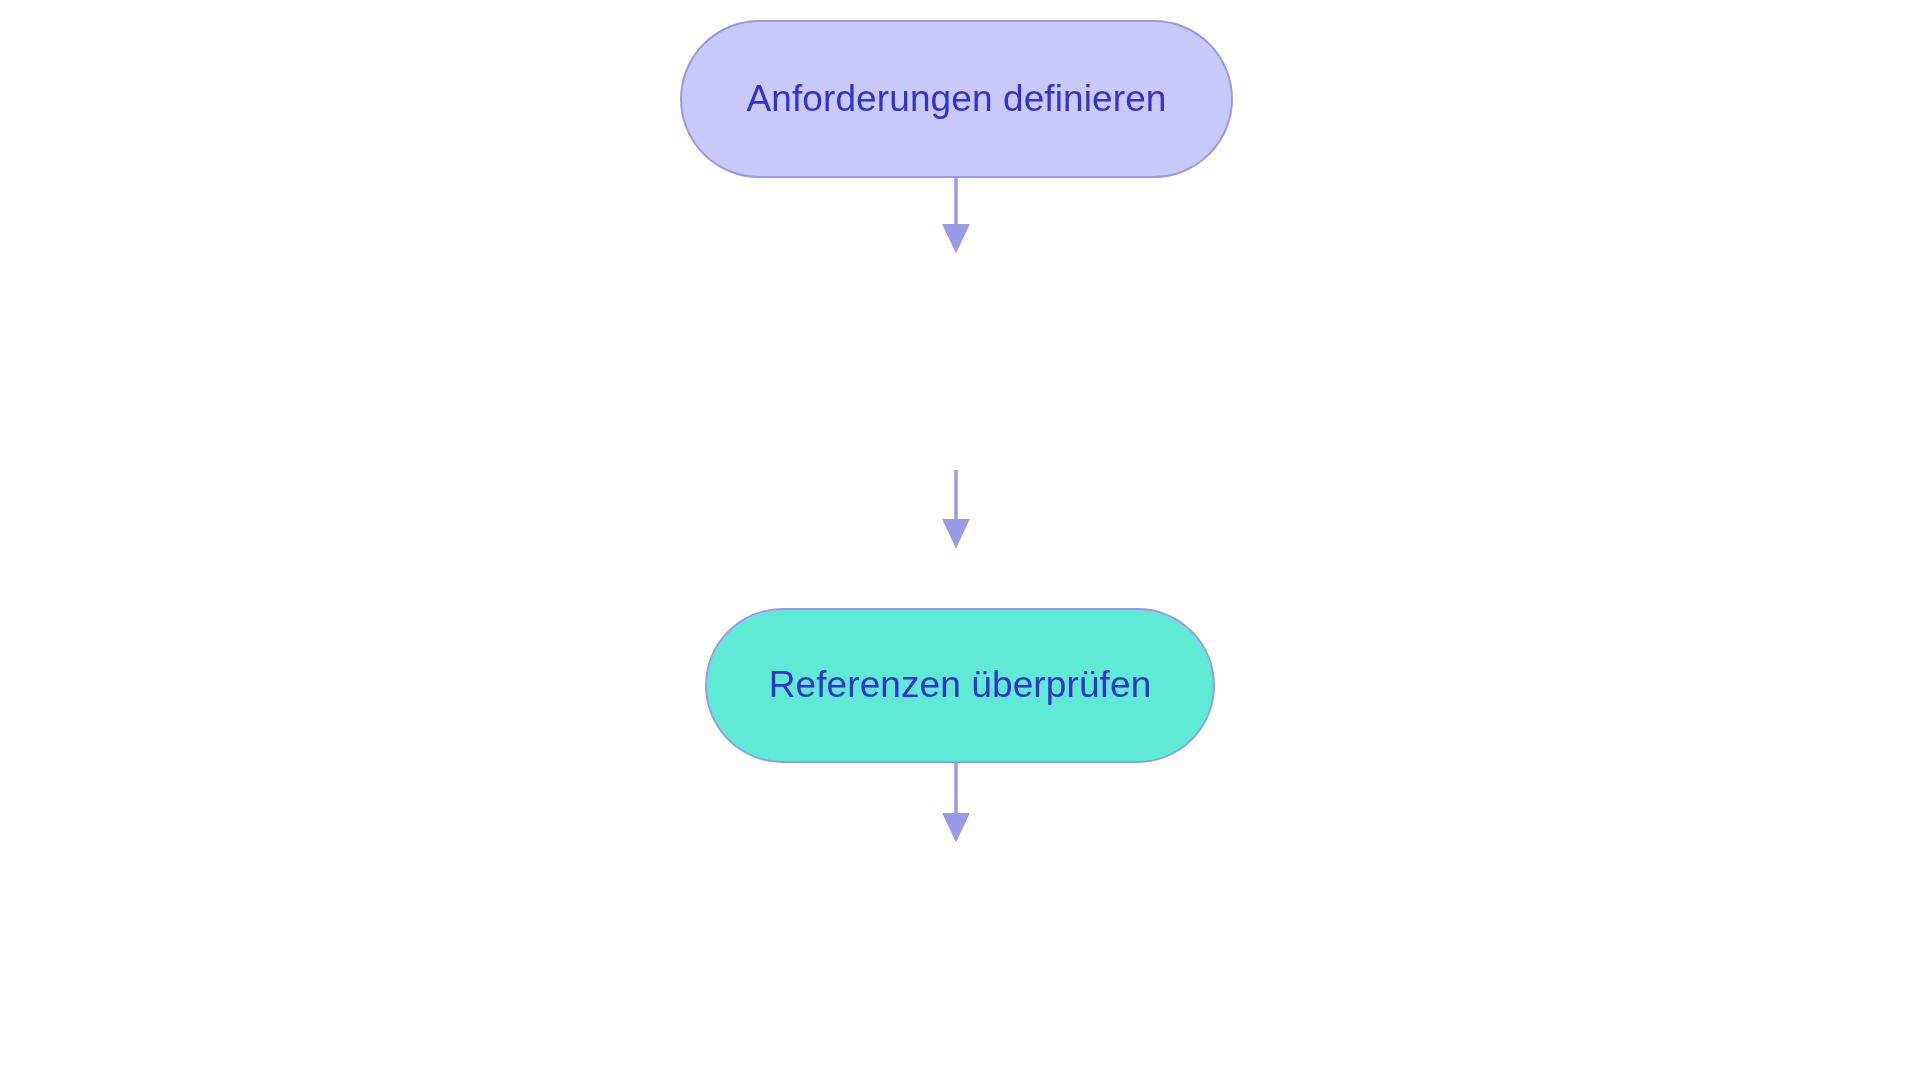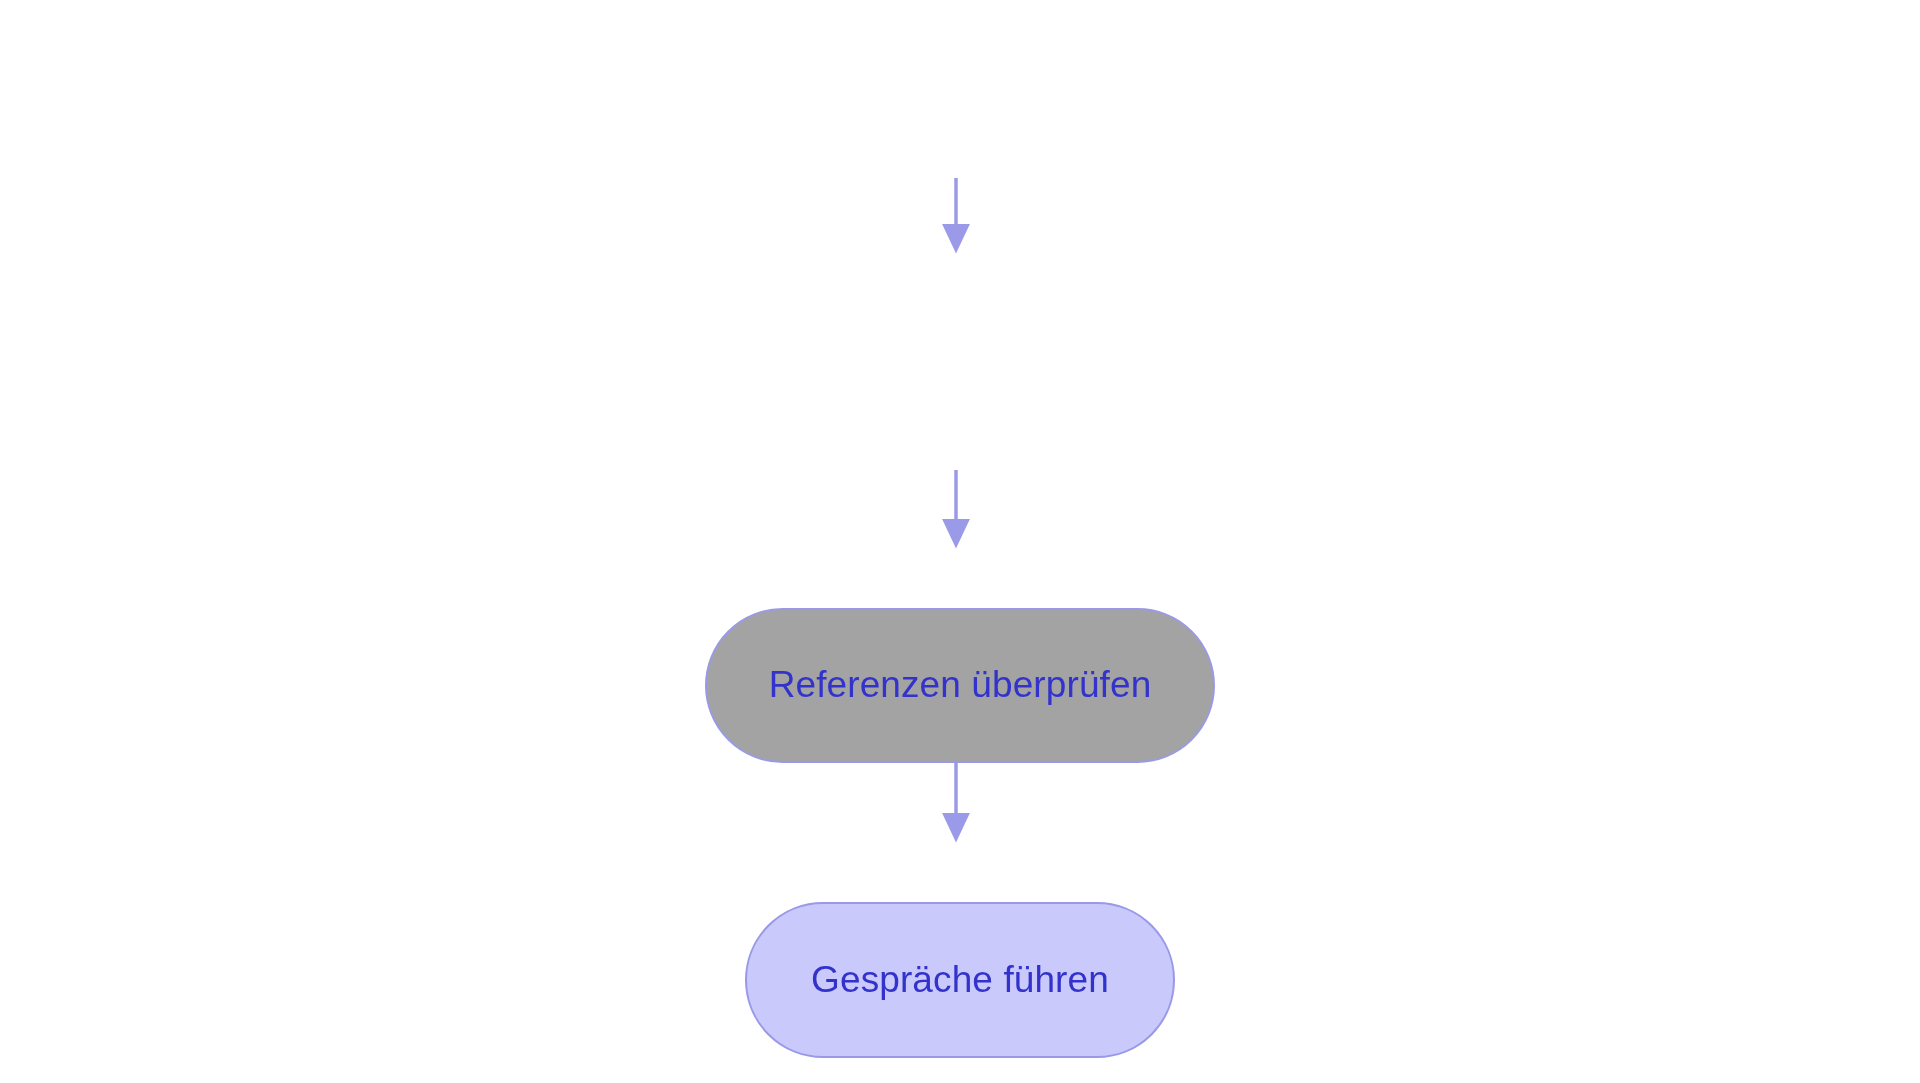--- a/index.html
+++ b/index.html
@@ -64,23 +64,23 @@
       <line x1="956" y1="178" x2="956" y2="228" stroke="#9a9ae8" stroke-width="3.5" marker-end="url(#arrowhead)"></line>
     </g>
     <g>
       <line x1="956" y1="470" x2="956" y2="523" stroke="#9a9ae8" stroke-width="3.5" marker-end="url(#arrowhead)"></line>
     </g>
     <g>
       <line x1="956" y1="763" x2="956" y2="817" stroke="#9a9ae8" stroke-width="3.5" marker-end="url(#arrowhead)"></line>
     </g>
   </svg>
 
+  <div class="node" id="node-0" style="left: 680px; top: 20px; width: 553px; height: 158px; background: rgb(201, 201, 252); border-color: rgb(153, 153, 232);">
+    <span class="node-label" style="color: rgb(51, 51, 204);">Anforderungen definieren</span>
+  </div>
 
 
-  <div class="node" id="node-2" style="left: 705px; top: 608px; width: 510px; height: 155px; background: #a3a3a3; border-color: rgb(153, 153, 232);">
+  <div class="node" id="node-2" style="left: 705px; top: 608px; width: 510px; height: 155px; background: #5eead4; border-color: rgb(153, 153, 232);">
     <span class="node-label" style="color: rgb(51, 51, 204);">Referenzen überprüfen</span>
   </div>
 
-  <div class="node" id="node-3" style="left: 745px; top: 902px; width: 430px; height: 156px; background: rgb(201, 201, 252); border-color: rgb(153, 153, 232);">
-    <span class="node-label" style="color: rgb(51, 51, 204);">Gespräche führen</span>
-  </div>
 
 </div>
 
 </body></html>

